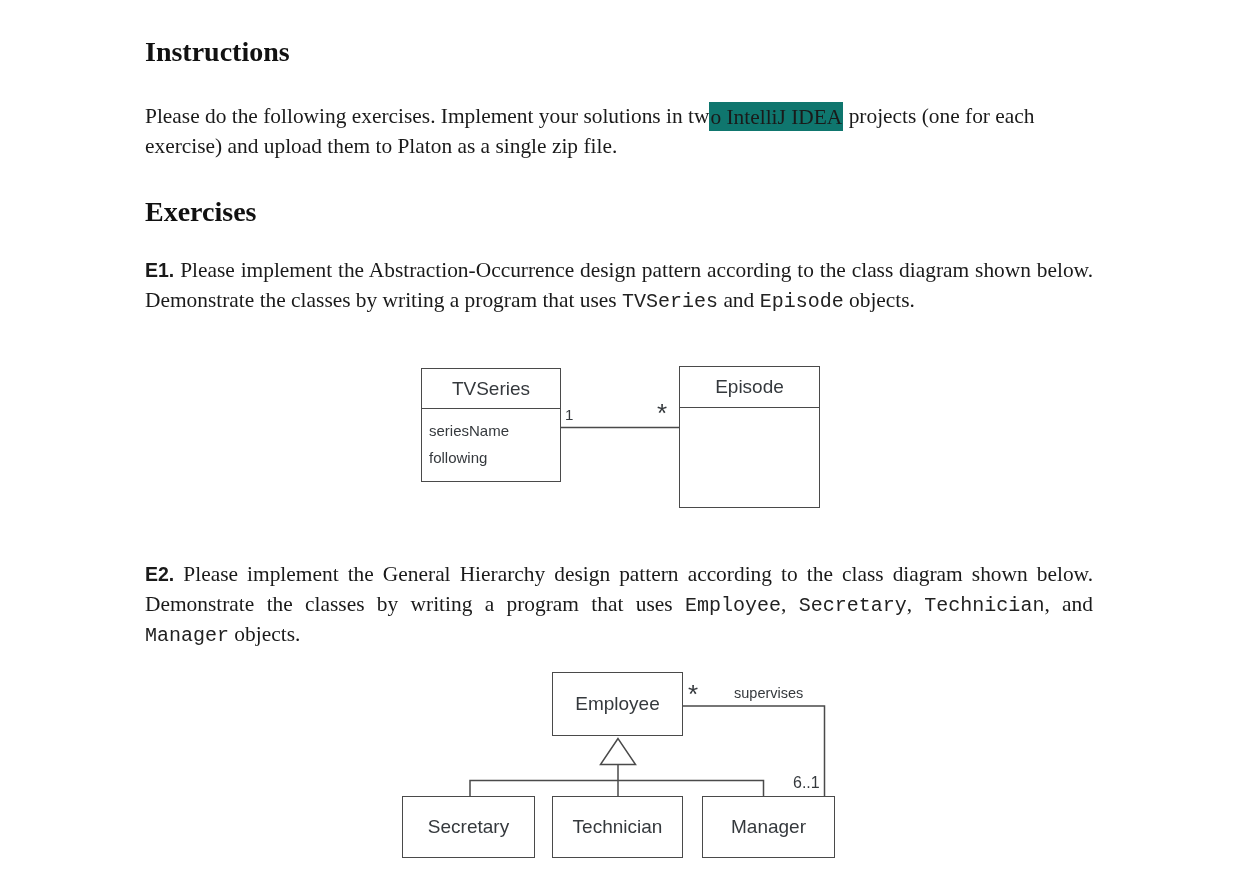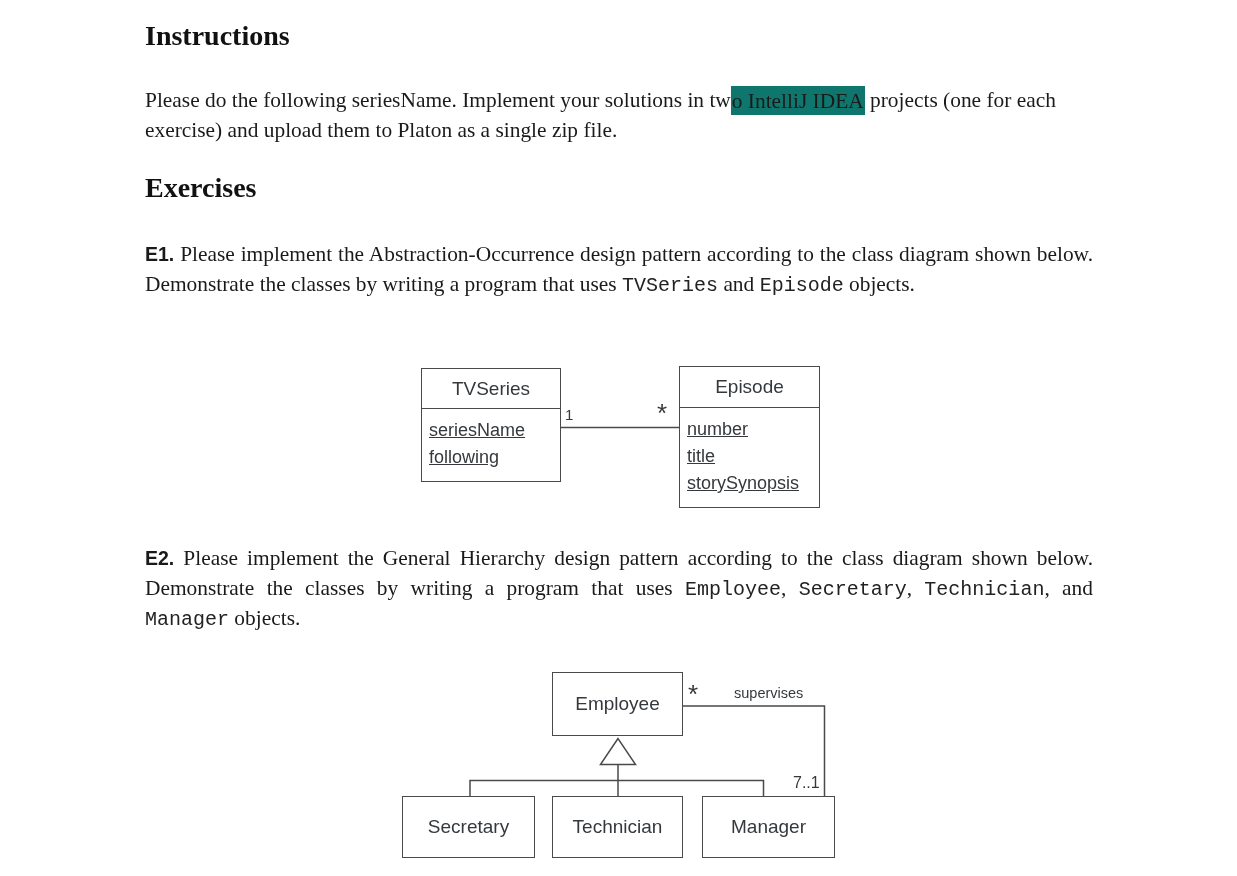--- a/index.html
+++ b/index.html
@@ -4,21 +4,21 @@
 <style>
   * { margin: 0; padding: 0; box-sizing: border-box; }
   html, body { background: #ffffff; }
   body {
     width: 1237px; height: 876px;
     position: relative;
     overflow: hidden;
     font-family: "Liberation Serif", serif;
     color: #1a1a1a;
   }
-  .abs { position: absolute; }
+  .abs { position: absolute; margin-top: 16px; }
   .doc-heading {
     font-family: "Liberation Serif", serif;
     font-weight: bold;
     font-size: 28px;
     color: #111;
   }
   .body-para {
     width: 948px;
     font-size: 21.4px;
     line-height: 29.5px;
@@ -48,22 +48,21 @@
     color: #35393d;
   }
   .uml-head {
     text-align: center;
     font-size: 19px;
     border-bottom: 1.5px solid #4a4a4a;
     display: flex; align-items: center; justify-content: center;
   }
   .uml-attrs {
     padding: 8px 0 0 7px;
-    font-size: 18px;
-    text-decoration: underline;
+    font-size: 15px;
   }
   .uml-attr { line-height: 27px; white-space: nowrap; }
   .uml-single {
     display: flex; align-items: center; justify-content: center;
     font-size: 19px;
   }
   .uml-mult {
     position: absolute;
     font-family: "Liberation Sans", sans-serif;
     color: #35393d;
@@ -76,23 +75,23 @@
     color: #35393d;
     font-size: 14.5px;
   }
   svg.connectors { position: absolute; left: 0; top: 0; pointer-events: none; }
 </style>
 </head>
 <body>
 
 <h1 class="abs doc-heading" style="left:145px; top:20px;">Instructions</h1>
 
-<p class="abs body-para" style="left:145px; top:86px;"><span>Please do the following seriesName. Implement your solutions in tw</span><span class="hl">o IntelliJ IDEA</span><span> projects (one for each exercise) and upload them to Platon as a single zip file.</span></p>
+<p class="abs body-para" style="left:145px; top:86px;"><span>Please do the following exercises. Implement your solutions in tw</span><span class="hl">o IntelliJ IDEA</span><span> projects (one for each exercise) and upload them to Platon as a single zip file.</span></p>
 
-<h1 class="abs doc-heading" style="left:145px; top:172px;">Exercises</h1>
+<h1 class="abs doc-heading" style="left:145px; top:180px;">Exercises</h1>
 
 <p class="abs body-para justified" style="left:145px; top:240px;"><span class="ex-label">E1.</span><span> Please implement the Abstraction-Occurrence design pattern according to the class diagram shown below. Demonstrate the classes by writing a program that uses </span><span class="mono">TVSeries</span><span> and </span><span class="mono">Episode</span><span> objects.</span></p>
 
 <p class="abs body-para justified" style="left:145px; top:544px;"><span class="ex-label">E2.</span><span> Please implement the General Hierarchy design pattern according to the class diagram shown below. Demonstrate the classes by writing a program that uses </span><span class="mono">Employee</span><span>, </span><span class="mono">Secretary</span><span>, </span><span class="mono">Technician</span><span>, and </span><span class="mono">Manager</span><span> objects.</span></p>
 
 <svg class="connectors" width="1237" height="876" viewBox="0 0 1237 876" stroke="#4a4a4a" stroke-width="1.5" fill="none">
 
   <line x1="561" y1="427.5" x2="679" y2="427.5"></line>
 
   <polyline points="683,706 824.5,706 824.5,796"></polyline>
@@ -106,25 +105,20 @@
 <div class="uml-box" style="left:421px; top:368px; width:140px; height:114px;">
   <div class="uml-head" style="height:40px;">TVSeries</div>
   <div class="uml-attrs">
     <div class="uml-attr">seriesName</div>
     <div class="uml-attr">following</div>
   </div>
 </div>
 
 <div class="uml-box" style="left:679px; top:366px; width:141px; height:142px;">
   <div class="uml-head" style="height:41px;">Episode</div>
-  <div class="uml-attrs" style="line-height:27.5px;">
-    <div class="uml-attr">number</div>
-    <div class="uml-attr">title</div>
-    <div class="uml-attr">storySynopsis</div>
-  </div>
 </div>
 
 <span class="uml-mult" style="left:565px; top:406px;">1</span>
 <span class="uml-mult uml-star" style="left:657px; top:403px;">*</span>
 
 <div class="uml-box uml-single" style="left:552px; top:672px; width:131px; height:64px;">
   <span>Employee</span>
 </div>
 
 <div class="uml-box uml-single" style="left:402px; top:796px; width:133px; height:62px;">
@@ -134,13 +128,13 @@
 <div class="uml-box uml-single" style="left:552px; top:796px; width:131px; height:62px;">
   <span>Technician</span>
 </div>
 
 <div class="uml-box uml-single" style="left:702px; top:796px; width:133px; height:62px;">
   <span>Manager</span>
 </div>
 
 <span class="uml-mult uml-star" style="left:688px; top:684px;">*</span>
 <span class="uml-assoc-label" style="left:734px; top:685px;text-align:center;">supervises</span>
-<span class="uml-mult" style="left:793px; top:774px; font-size:16px;">7..1</span>
+<span class="uml-mult" style="left:793px; top:774px; font-size:16px;">6..1</span>
 
 </body></html>

